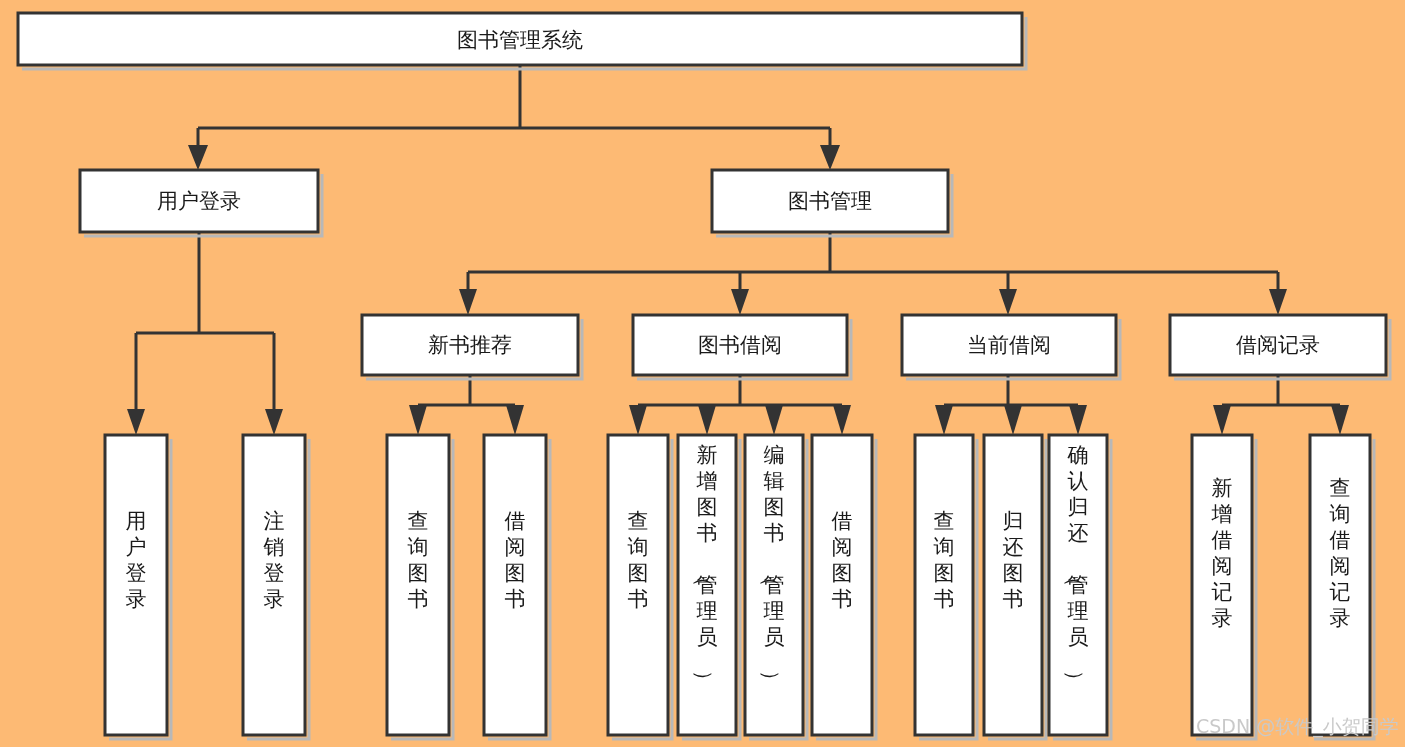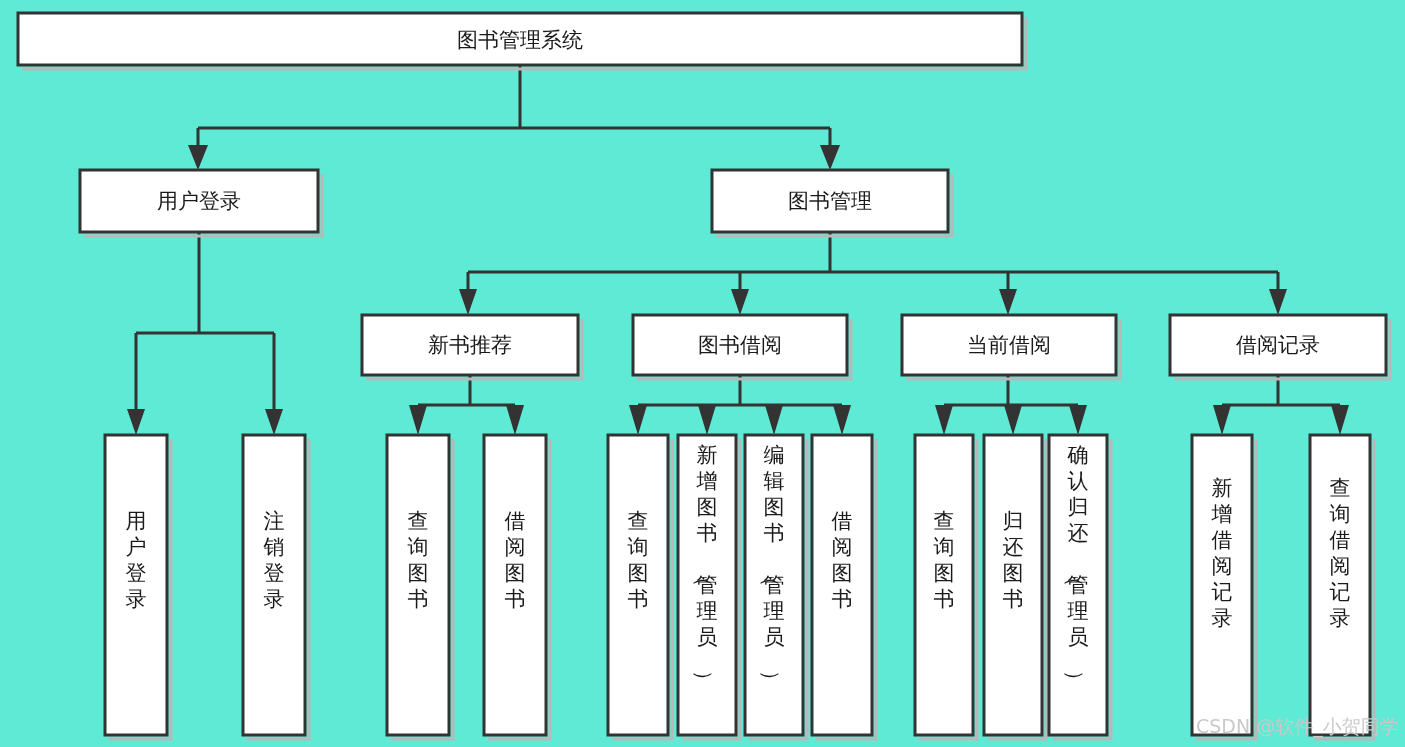--- a/index.html
+++ b/index.html
@@ -8,21 +8,21 @@
     padding: 0;
     background: #ffffff;
   }
   body {
     font-family: "DejaVu Sans", "Liberation Sans", sans-serif;
   }
   #diagram-root {
     position: relative;
     width: 1405px;
     height: 747px;
-    background: #5eead4;
+    background: #fdba74;
     overflow: hidden;
   }
   svg#flowchart {
     position: absolute;
     left: 0;
     top: 0;
     width: 1405px;
     height: 747px;
     display: block;
   }

